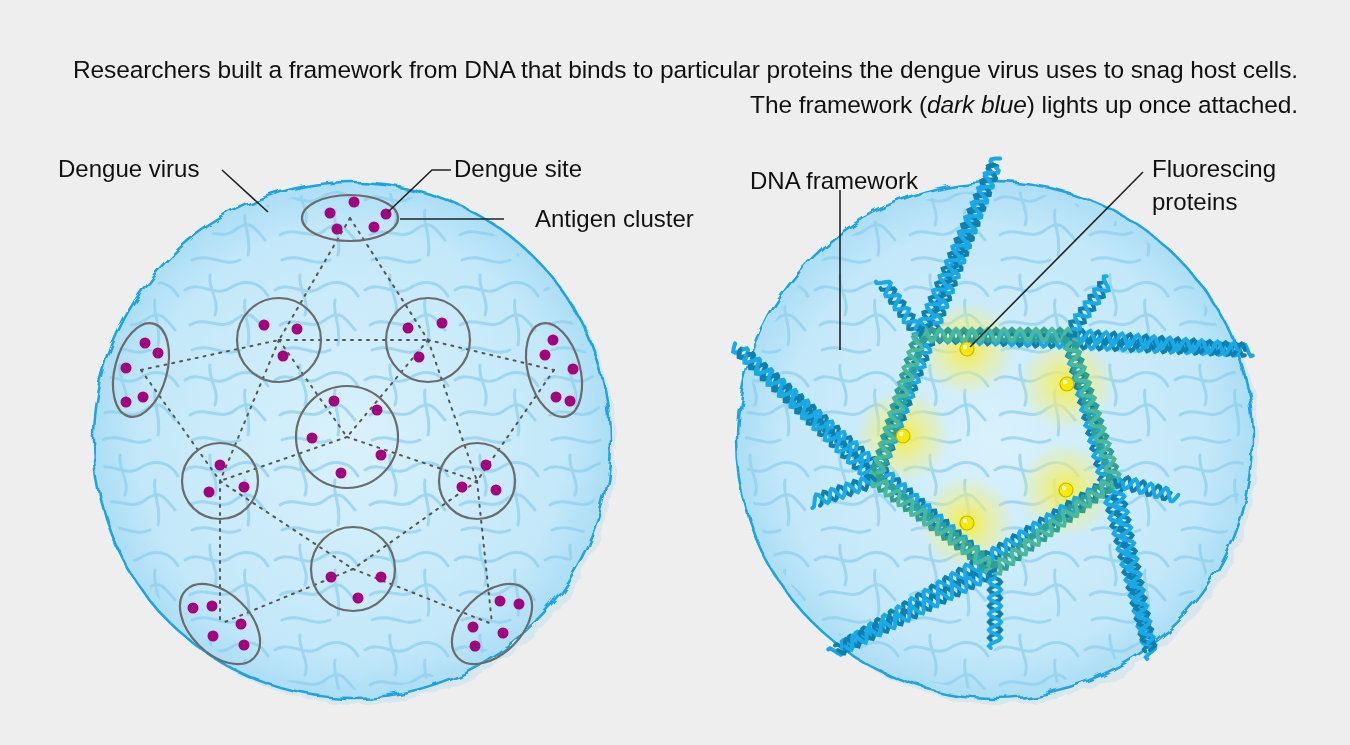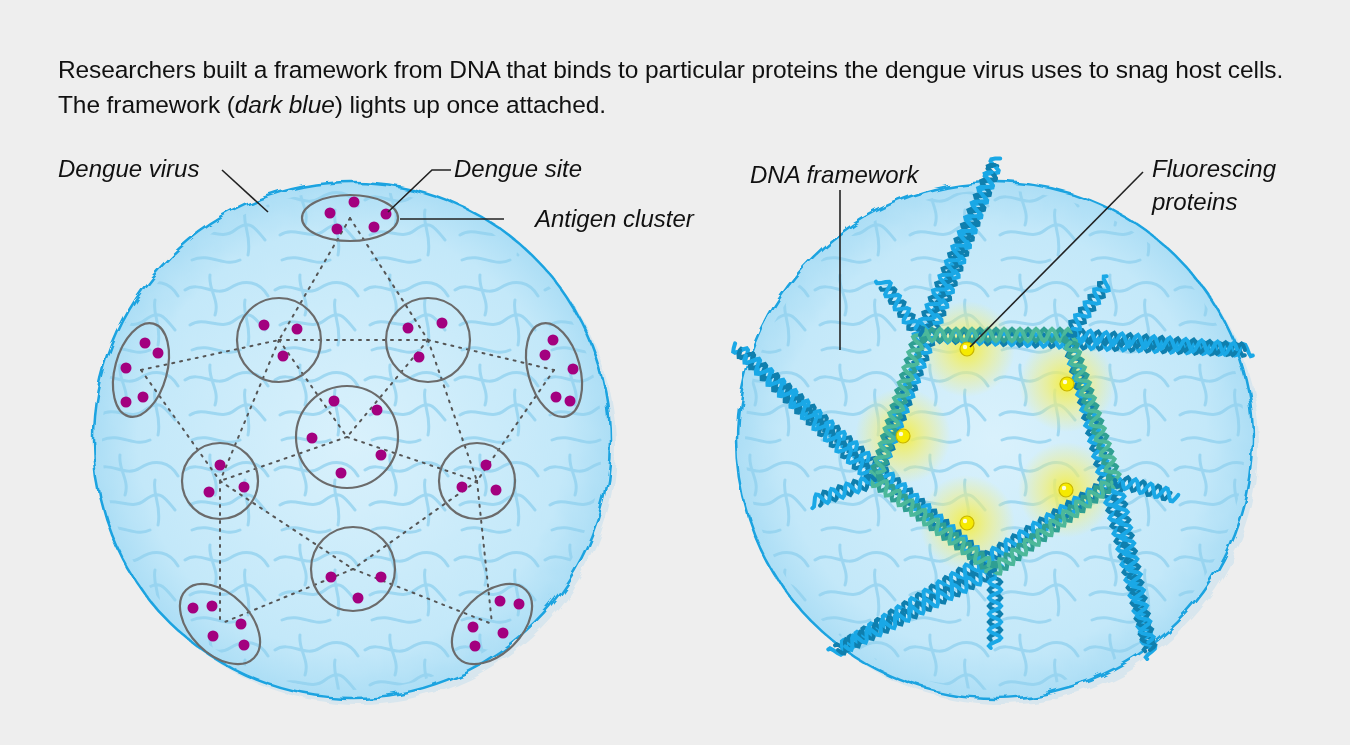--- a/index.html
+++ b/index.html
@@ -5,37 +5,37 @@
     html, body { margin: 0; padding: 0; }
     body {
       width: 1350px; height: 745px; overflow: hidden;
       background: #eeeeee;
       font-family: "Liberation Sans", sans-serif;
       color: #111111;
       position: relative;
     }
     .caption {
       position: absolute; left: 58px; top: 52px; width: 1240px;
-      font-size: 24.5px; line-height: 35px; letter-spacing: -0.1px;
+      font-size: 24.5px; line-height: 35px; letter-spacing: -0.1px; text-align: right;
     }
     .caption em { font-style: italic; }
     .label {
-      position: absolute; font-size: 24px; line-height: 30px; white-space: nowrap; font-style: italic;
+      position: absolute; font-size: 24px; line-height: 30px; white-space: nowrap;
     }
     svg.scene { position: absolute; left: 0; top: 0; }
   </style>
 </head>
 <body>
 
 <div class="caption"><span>Researchers built a framework from DNA that binds to particular proteins the dengue virus uses to snag host cells. The framework (</span><em>dark blue</em><span>) lights up once attached.</span></div>
 
 <div class="label" style="left:58px; top:154px;">Dengue virus</div>
 <div class="label" style="left:454px; top:154px;">Dengue site</div>
 <div class="label" style="left:535px; top:204px;">Antigen cluster</div>
-<div class="label" style="left:750px; top:160px;text-align:right;">DNA framework</div>
+<div class="label" style="left:750px; top:166px;text-align:right;">DNA framework</div>
 <div class="label" style="left:1152px; top:154px;">Fluorescing</div>
 <div class="label" style="left:1152px; top:187px;">proteins</div>
 
 <svg class="scene" width="1350" height="745" viewBox="0 0 1350 745">
   <defs>
     <radialGradient id="virusGrad" cx="50%" cy="50%" r="55%">
       <stop offset="0%" stop-color="#d9f1fc"></stop>
       <stop offset="75%" stop-color="#c3e8f9"></stop>
       <stop offset="100%" stop-color="#9fd8f3"></stop>
     </radialGradient>

